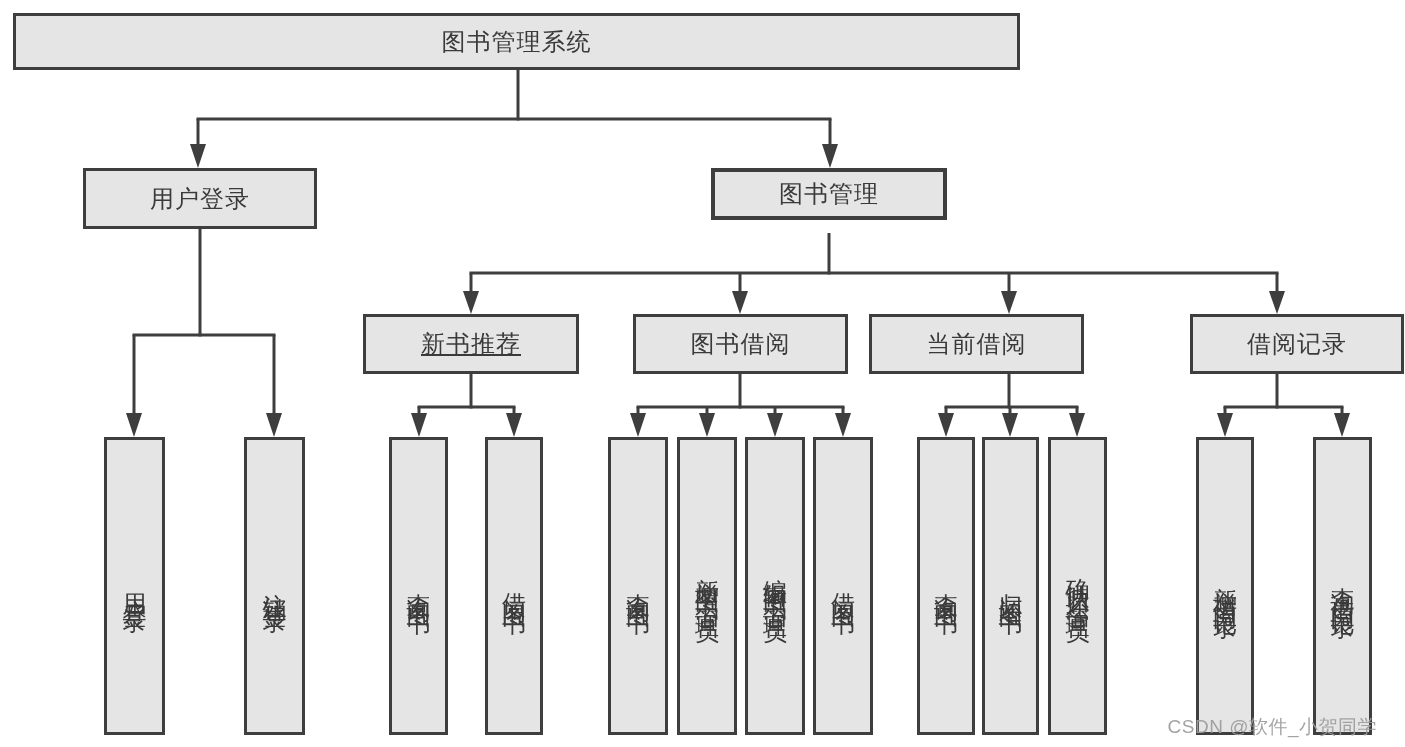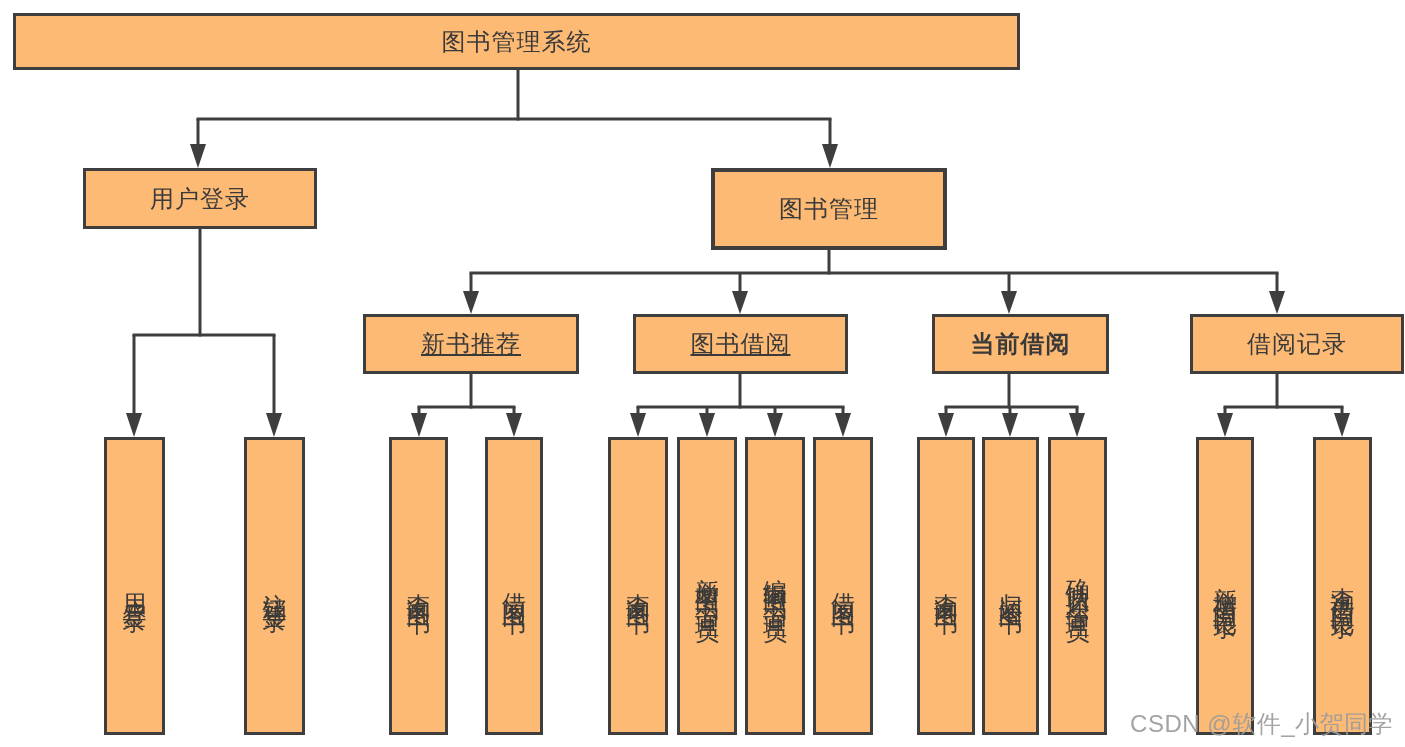--- a/index.html
+++ b/index.html
@@ -10,21 +10,21 @@
     background: #ffffff;
     font-family: "Liberation Sans", "DejaVu Sans", sans-serif;
     color: #3a3a3a;
     overflow: hidden;
   }
   #wires { position: absolute; left: 0; top: 0; width: 1405px; height: 747px; }
   #wires line { stroke: #3e3e3e; stroke-width: 3; }
   #wires polygon { fill: #3e3e3e; }
   .box {
     position: absolute;
-    background: #fdba74;
+    background: #e5e5e5;
     border: 3px solid #3e3e3e;
     box-sizing: border-box;
     display: flex;
     align-items: center;
     justify-content: center;
     font-size: 24px;
     letter-spacing: 1px;
     color: #3a3a3a;
     z-index: 2;
   }
@@ -32,23 +32,23 @@
   .leaf {
     writing-mode: vertical-rl;
     text-orientation: mixed;
     letter-spacing: 6px;
     line-height: 1.0;
     top: 437px;
     height: 298px;
   }
   #watermark {
     position: absolute;
-    right: 12px;
+    right: 28px;
     bottom: 7px;
-    font-size: 24px;
+    font-size: 19px;
     letter-spacing: 0.5px;
     color: rgba(155,155,155,0.92);
     z-index: 5;
     white-space: nowrap;
   }
 </style>
 </head>
 <body>
 
 <div id="canvas">
@@ -111,25 +111,25 @@
     <line x1="1223.5" y1="407" x2="1343.5" y2="407"></line>
     <line x1="1225" y1="407" x2="1225" y2="416"></line>
     <polygon points="1217,413 1233,413 1225,437"></polygon>
     <line x1="1342" y1="407" x2="1342" y2="416"></line>
     <polygon points="1334,413 1350,413 1342,437"></polygon>
   </svg>
 
   <div class="box" style="left:13px; top:13px; width:1007px; height:57px;">图书管理系统</div>
 
   <div class="box" style="left:83px; top:168px; width:234px; height:61px;">用户登录</div>
-  <div class="box thick" style="left:711px; top:168px; width:236px; height:82px;">图书管理</div>
+  <div class="box thick" style="left:711px; top:168px; width:236px; height:52px;">图书管理</div>
 
   <div class="box" style="left:363px; top:314px; width:216px; height:60px;text-decoration:underline;">新书推荐</div>
-  <div class="box" style="left:633px; top:314px; width:215px; height:60px;text-decoration:underline;">图书借阅</div>
-  <div class="box" style="left:932px; top:314px; width:177px; height:60px;font-weight:bold;">当前借阅</div>
+  <div class="box" style="left:633px; top:314px; width:215px; height:60px;">图书借阅</div>
+  <div class="box" style="left:869px; top:314px; width:215px; height:60px;">当前借阅</div>
   <div class="box" style="left:1170px; top:314px; width:214px; height:60px;margin-left:20px;">借阅记录</div>
 
   <div class="box leaf" style="left:104px; width:61px;">用户登录</div>
   <div class="box leaf" style="left:244px; width:61px;">注销登录</div>
 
   <div class="box leaf" style="left:389px; width:59px;">查询图书</div>
   <div class="box leaf" style="left:485px; width:58px;">借阅图书</div>
 
   <div class="box leaf" style="left:608px; width:60px;">查询图书</div>
   <div class="box leaf" style="left:677px; width:60px;">新增图书（管理员）</div>

